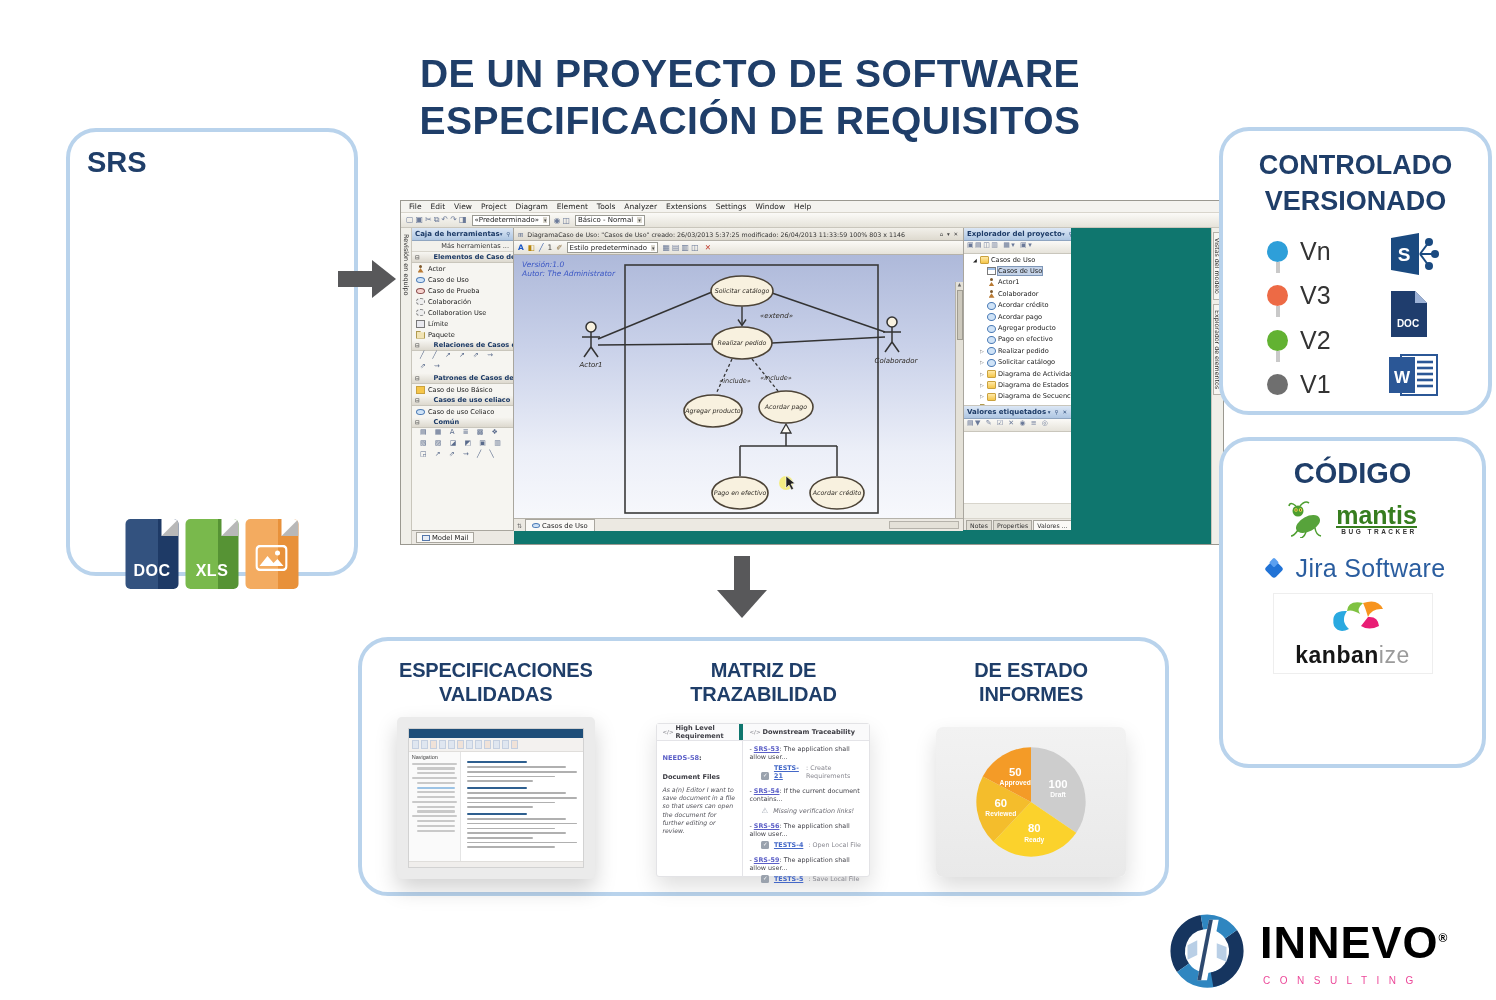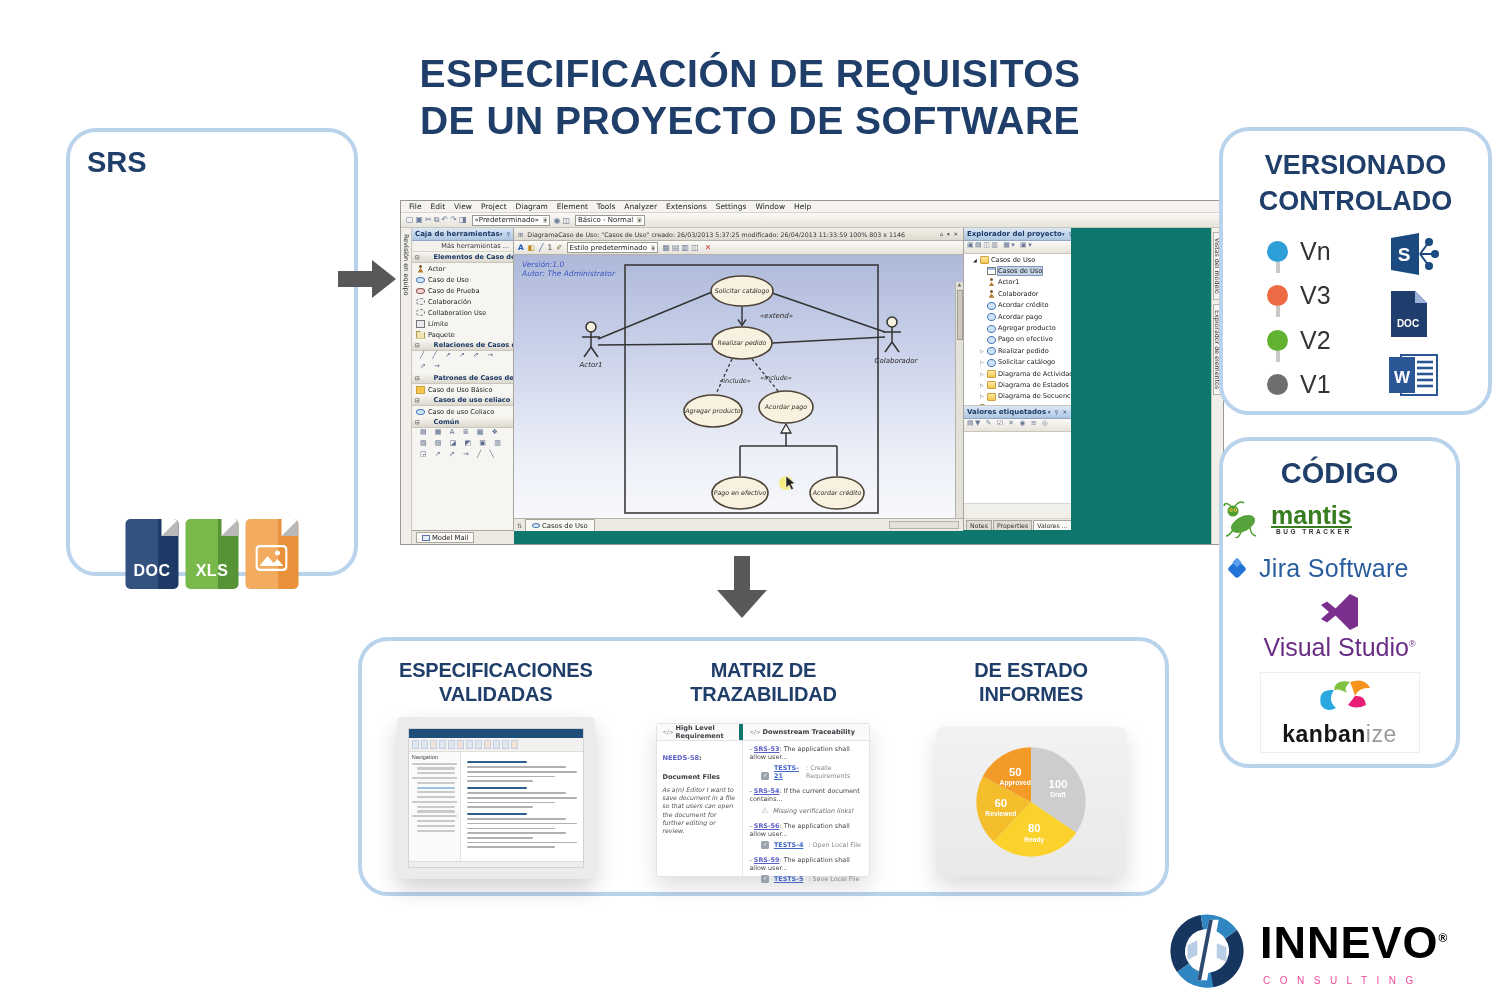--- a/index.html
+++ b/index.html
@@ -128,23 +128,23 @@
   .ver-content { position:absolute; left:44px; top:98px; display:flex; }
   .v-col { width:120px; }
   .v-row { height:44.5px; display:flex; align-items:center; position:relative; }
   .v-dot { width:21px; height:21px; border-radius:50%; flex:none; }
   .v-label { font-size:25px; color:#333; margin-left:12px; }
   .v-dash { position:absolute; left:8.5px; top:-12px; height:11px; border-left:4px dashed #c9c9c9; }
   .v-row:first-child .v-dash { display:none; }
   .ver-icons { display:flex; flex-direction:column; gap:12px; padding-top:2px; }
 
   
-  #cod-box { left:1186px; top:437px; width:241px; height:331px; }
+  #cod-box { left:1186px; top:437px; width:267px; height:331px; }
   #cod-box .box-title { font-size:29px; margin-top:16px; }
-  .logo-row { display:flex; align-items:center; margin-top:10px; gap:8px; }
+  .logo-row { display:flex; justify-content:center; align-items:center; margin-top:10px; gap:8px; }
   .mantis-text { color:#377d1f; font-weight:bold; font-size:25px; line-height:22px; border-bottom:2px solid #377d1f; }
   .mantis-sub { font-size:6.5px; letter-spacing:2.5px; color:#333; font-weight:bold; text-align:right; }
   .jira-text { color:#2a5d9f; font-size:25px; letter-spacing:.3px; }
   .vs-wrap { display:flex; flex-direction:column; align-items:center; margin-top:8px; }
   .vs-text { color:#6a2d84; font-size:25px; margin-top:0px; }
   .kb-card { width:160px; margin:10px auto 0; background:#fff; border:1px solid #eee; text-align:center; padding:2px 0 4px; }
   .kb-text { font-size:23px; letter-spacing:.5px; }
   .kb-b { font-weight:bold; color:#161616; }
   .kb-l { color:#9b9b9b; }
 
@@ -213,22 +213,22 @@
   
   .dg-txt { font-family:"DejaVu Sans",sans-serif; font-style:italic; fill:#2e2a24; }
   .dg-blue { font-family:"DejaVu Sans",sans-serif; font-style:italic; fill:#3a56c4; }
 </style>
 </head>
 <body>
 
 <div id="stage">
 
   <div class="main-title">
+    <div>DE UN PROYECTO DE SOFTWARE</div>
     <div>ESPECIFICACIÓN DE REQUISITOS</div>
-    <div>DE UN PROYECTO DE SOFTWARE</div>
   </div>
 
   <div class="blue-box" id="srs-box">
     <h2>SRS</h2>
     <div>
       <div class="srs-item"></div>
         <div class="srs-item"></div>
         <div class="srs-item"></div>
         <div class="srs-item"></div>
         <div class="srs-item"></div>
@@ -606,22 +606,22 @@
     </div>
 
     <div id="right-strip">
       <div class="rtab">Vistas del modelo</div>
       <div class="rtab">Explorador de elementos</div>
     </div>
   </div>
 
   <div class="blue-box" id="ver-box">
     <div class="box-title">
+      <div>CONTROLADO</div>
       <div>VERSIONADO</div>
-      <div>CONTROLADO</div>
     </div>
     <div class="ver-content">
       <div class="v-col">
         <div class="v-row">
 
             <span class="v-dot" style="background: rgb(46, 159, 217);"></span>
             <span class="v-label">Vn</span>
           </div>
           <div class="v-row">
             <span class="v-dash"></span>
@@ -691,27 +691,20 @@
         <div class="mantis-text">mantis</div>
         <div class="mantis-sub">BUG TRACKER</div>
       </div>
     </div>
     <div class="logo-row" style="margin-top:16px;">
       <svg width="28" height="28" viewBox="0 0 28 28">
         <rect x="7" y="7" width="14" height="14" rx="3" transform="rotate(45 14 14)" fill="#2173d6"></rect>
         <rect x="10.5" y="4" width="7" height="7" rx="1.5" transform="rotate(45 14 7.5)" fill="#5ba0f0"></rect>
       </svg>
       <span class="jira-text">Jira Software</span>
-    </div>
-    <div class="vs-wrap">
-      <svg width="46" height="42" viewBox="0 0 46 42">
-        <polygon points="33,3 15,21 33,39 41,35 41,7" fill="#7a2f8f"></polygon>
-        <polygon points="4,14 10,10.5 23,21 10,31.5 4,28 12,21" fill="#7a2f8f"></polygon>
-      </svg>
-      <span class="vs-text"><span>Visual Studio</span><sup style="font-size:9px;">®</sup></span>
     </div>
     <div class="kb-card">
       <svg width="66" height="42" viewBox="0 0 66 42">
         <path d="M14 30 Q10 14 27 15 Q20 25 29 33 Q19 38 14 30 Z" fill="#2aa9e0"></path>
         <path d="M27 15 Q28 4 43 7 Q36 13 40 18 Q32 13 27 15 Z" fill="#7fc241"></path>
         <path d="M43 7 Q58 2 63 13 Q52 12 48 21 Q45 11 43 7 Z" fill="#f7941e"></path>
         <path d="M48 21 Q58 20 59 30 Q49 35 41 30 Q45 25 48 21 Z" fill="#e91d75"></path>
       </svg>
       <div class="kb-text"><span class="kb-b">kanban</span><span class="kb-l">ize</span></div>
     </div>

